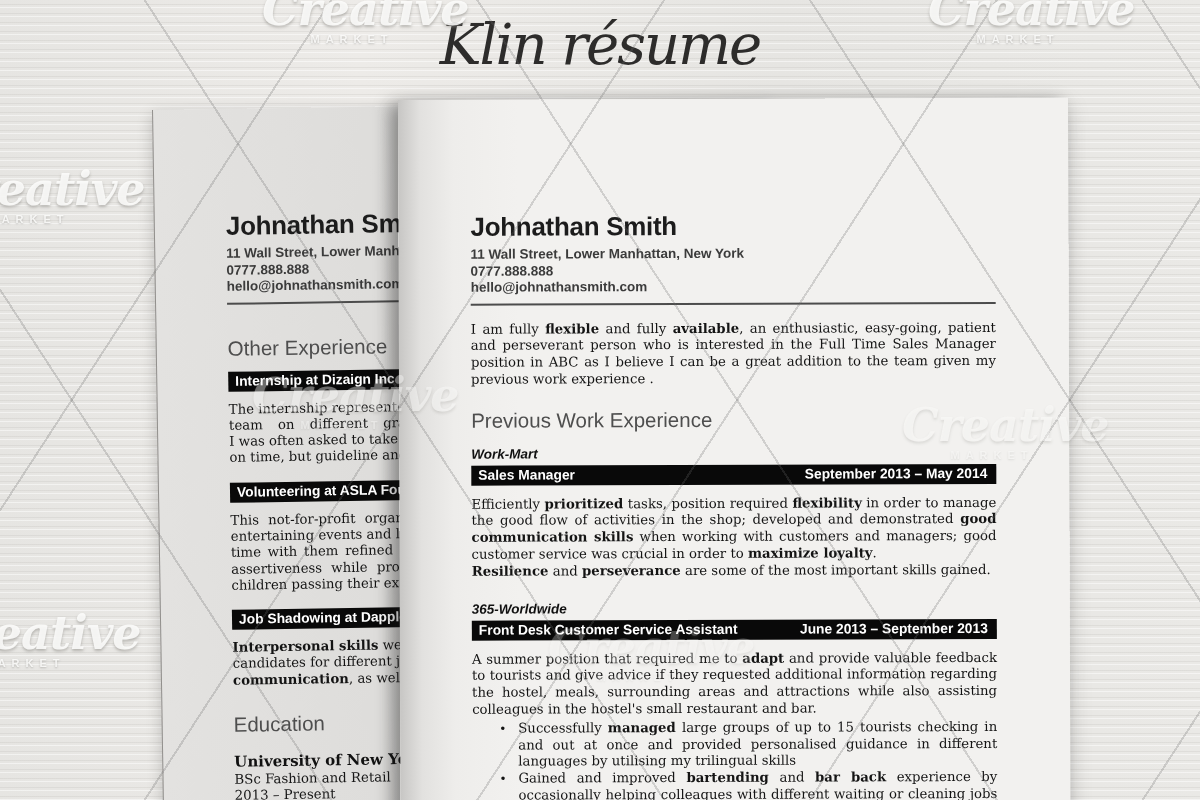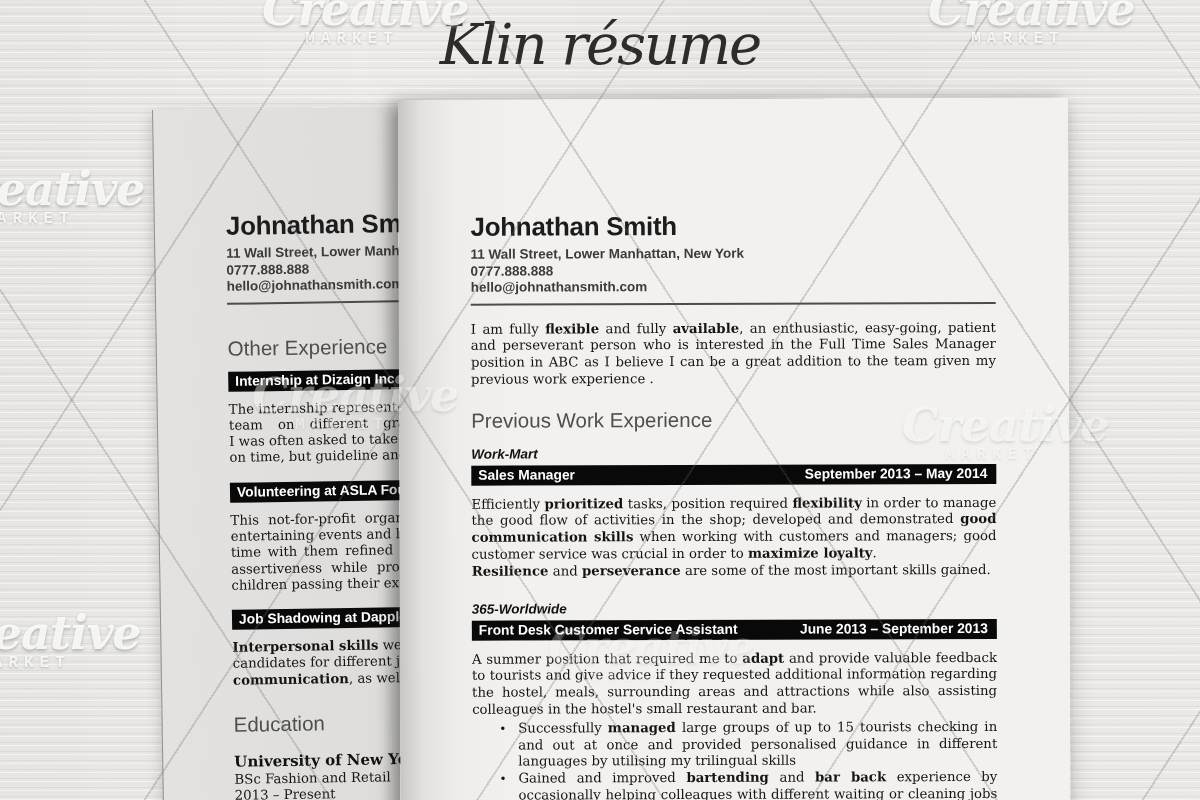--- a/index.html
+++ b/index.html
@@ -73,22 +73,22 @@
       repeating-linear-gradient(123deg,rgba(0,0,0,0) 0 277px,rgba(105,105,105,.25) 277px 279px);
   }
   .wm{position:absolute;z-index:45;width:180px;text-align:center;pointer-events:none;}
   .wm .b{
     font-family:"DejaVu Serif",serif;font-style:italic;font-weight:bold;
     font-size:46px;line-height:46px;letter-spacing:-1px;
     color:rgba(253,253,252,.88);
     text-shadow:0 2px 3px rgba(138,136,131,.55);
   }
   .wm .s{
-    margin-top:1px;font-weight:bold;font-size:16px;line-height:12px;letter-spacing:6px;
-    color:rgba(253,253,252,.85);text-shadow:0 1px 2px rgba(138,136,131,.5);font-family:Liberation Mono, monospace;
+    margin-top:1px;font-weight:bold;font-size:11px;line-height:12px;letter-spacing:6px;
+    color:rgba(253,253,252,.85);text-shadow:0 1px 2px rgba(138,136,131,.5);
   }
   .wm.dim{opacity:.45;}
   .wm.dimmer{opacity:.28;}
   .mt36{margin-top:32px;} .mt12{margin-top:11px;} .mt10{margin-top:10px;}
   .mt26{margin-top:24px;} .mt16{margin-top:16px;} .mt20{margin-top:20px;} .mt14{margin-top:14px;}
   .mt22{margin-top:21px;} .mt11{margin-top:11px;}
 </style>
 </head>
 <body>
 

